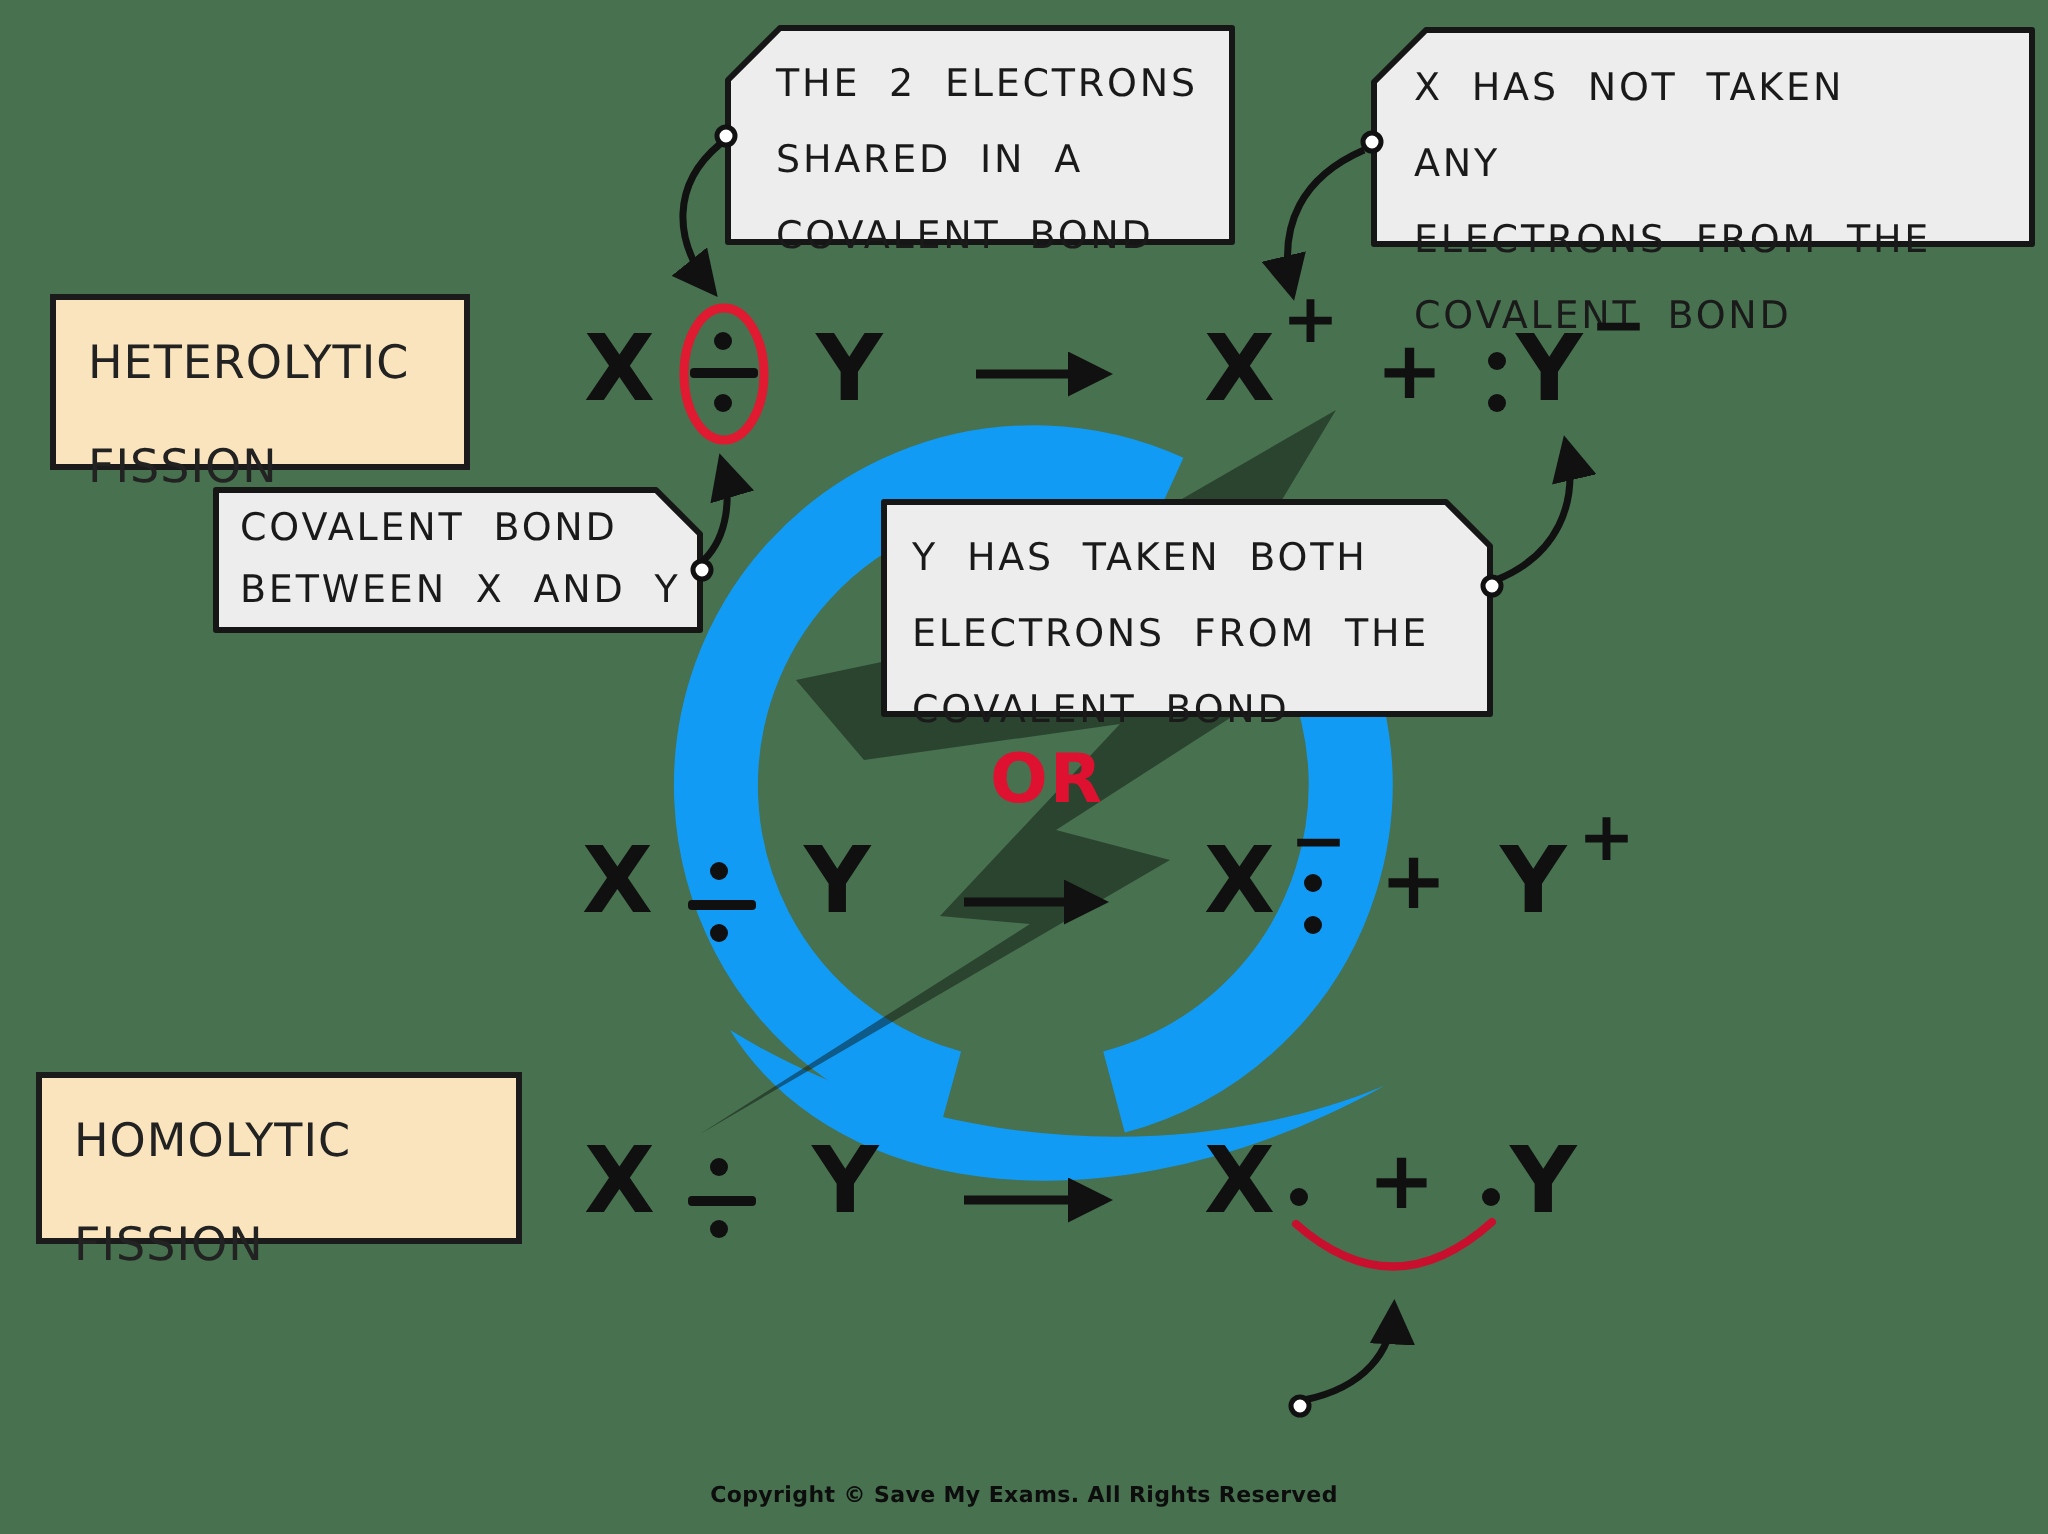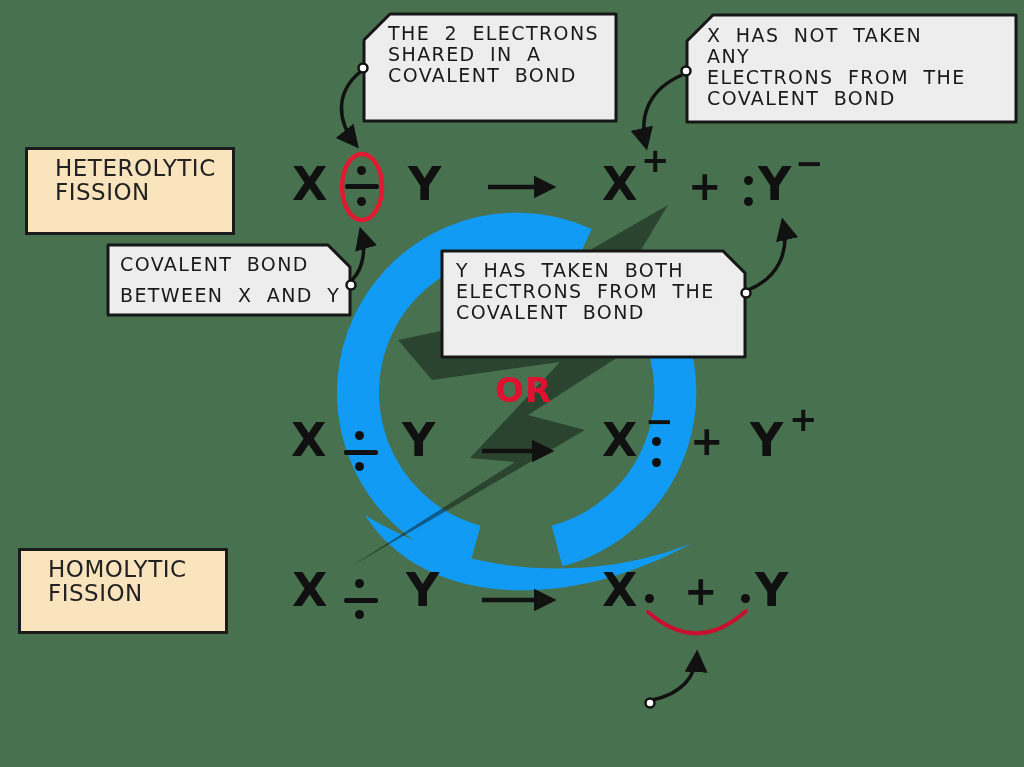--- a/index.html
+++ b/index.html
@@ -4,27 +4,27 @@
 <style>
   html,body{margin:0;padding:0;background:#47714F;}
   .stage{position:relative;width:1024px;height:767px;background:#47714F;overflow:hidden;
          font-family:"DejaVu Sans",sans-serif;}
   svg.layer{position:absolute;left:0;top:0;pointer-events:none;}
   #bg-art{z-index:0;}
   #fg-art{z-index:3;}
 
   
   .plabel{position:absolute;z-index:2;background:#FAE4BD;border:3px solid #1b1b1b;
-          box-sizing:border-box;color:#222;font-size:23px;line-height:24px;
-          letter-spacing:0.5px;padding:6px 27px;white-space:pre-line;}
+          box-sizing:border-box;color:#222;font-size:23px;line-height:52px;
+          letter-spacing:0.5px;padding:6px 16px;white-space:pre-line;}
 
   
   .callout{position:absolute;z-index:2;}
   .callout svg{position:absolute;left:0;top:0;}
-  .callout .txt{position:absolute;color:#1a1a1a;font-size:19px;line-height:21px;
+  .callout .txt{position:absolute;color:#1a1a1a;font-size:19px;line-height:38px;
                 letter-spacing:1.4px;word-spacing:7px;white-space:pre-line;}
 
   
   .eq{position:absolute;z-index:2;color:#101010;font-weight:700;}
   .eq.l{font-size:46px;line-height:46px;}
   .eq.op{font-size:40px;line-height:40px;}
   .eq.s{font-size:34px;line-height:34px;}
   .dot{position:absolute;z-index:2;width:9px;height:9px;border-radius:50%;background:#101010;}
   .bar{position:absolute;z-index:2;height:5px;border-radius:2px;background:#101010;}
 
@@ -45,21 +45,21 @@
       <path d="M 638,290 A 159,159 0 0 1 557,546" fill="none" stroke="#129BF4" stroke-width="42"></path>
       <path d="M 365,515 C 420,603 560,616 692,543 C 600,581 470,580 365,515 Z" fill="#129BF4"></path>
     </g>
 
     <path d="M668,205 L455,328 L398,340 L432,380 L560,362 L470,458 L515,462 L350,567
              L585,430 L528,415 L660,330 L600,318 Z" fill="rgba(10,16,10,0.46)"></path>
   </svg>
 
   <div class="plabel" style="left:25px;top:147px;width:210px;height:88px;">HETEROLYTIC
 FISSION</div>
-  <div class="plabel" style="left:18px;top:548px;width:210px;height:86px;">HOMOLYTIC
+  <div class="plabel" style="left:18px;top:536px;width:243px;height:86px;">HOMOLYTIC
 FISSION</div>
 
   <div class="callout" style="left:362px;top:12px;width:256px;height:111px;">
     <svg width="256" height="111">
       <polygon points="28,2 254,2 254,109 2,109 2,28" fill="#EDEDED" stroke="#161616" stroke-width="3" stroke-linejoin="round"></polygon>
     </svg>
     <div class="txt" style="left:26px;top:11px;">THE 2 ELECTRONS
 SHARED IN A
 COVALENT BOND</div>
   </div>
@@ -153,13 +153,14 @@
     <path d="M 748,290 C 778,278 790,252 783,222" fill="none" stroke="#111" stroke-width="3.5" marker-end="url(#ah-s)"></path>
     <path d="M 652,700 C 682,694 696,676 697,654" fill="none" stroke="#111" stroke-width="3.5" marker-end="url(#ah-s)"></path>
 
     <circle cx="363" cy="68" r="4.5" fill="#fff" stroke="#111" stroke-width="2.5"></circle>
     <circle cx="686" cy="71" r="4.5" fill="#fff" stroke="#111" stroke-width="2.5"></circle>
     <circle cx="351" cy="285" r="4.5" fill="#fff" stroke="#111" stroke-width="2.5"></circle>
     <circle cx="746" cy="293" r="4.5" fill="#fff" stroke="#111" stroke-width="2.5"></circle>
     <circle cx="650" cy="703" r="4.5" fill="#fff" stroke="#111" stroke-width="2.5"></circle>
   </svg>
 
+  <div class="copyright">Copyright © Save My Exams. All Rights Reserved</div>
 </div>
 
 </body></html>

